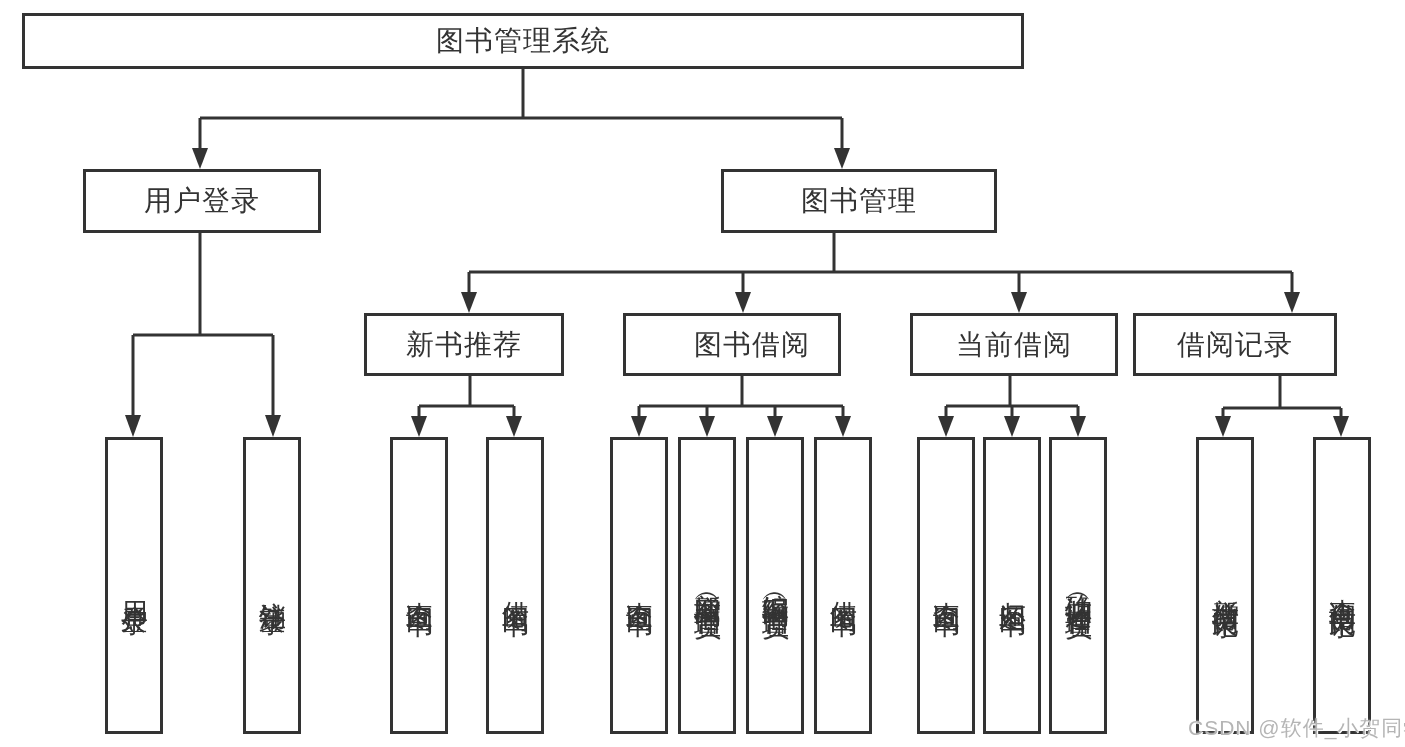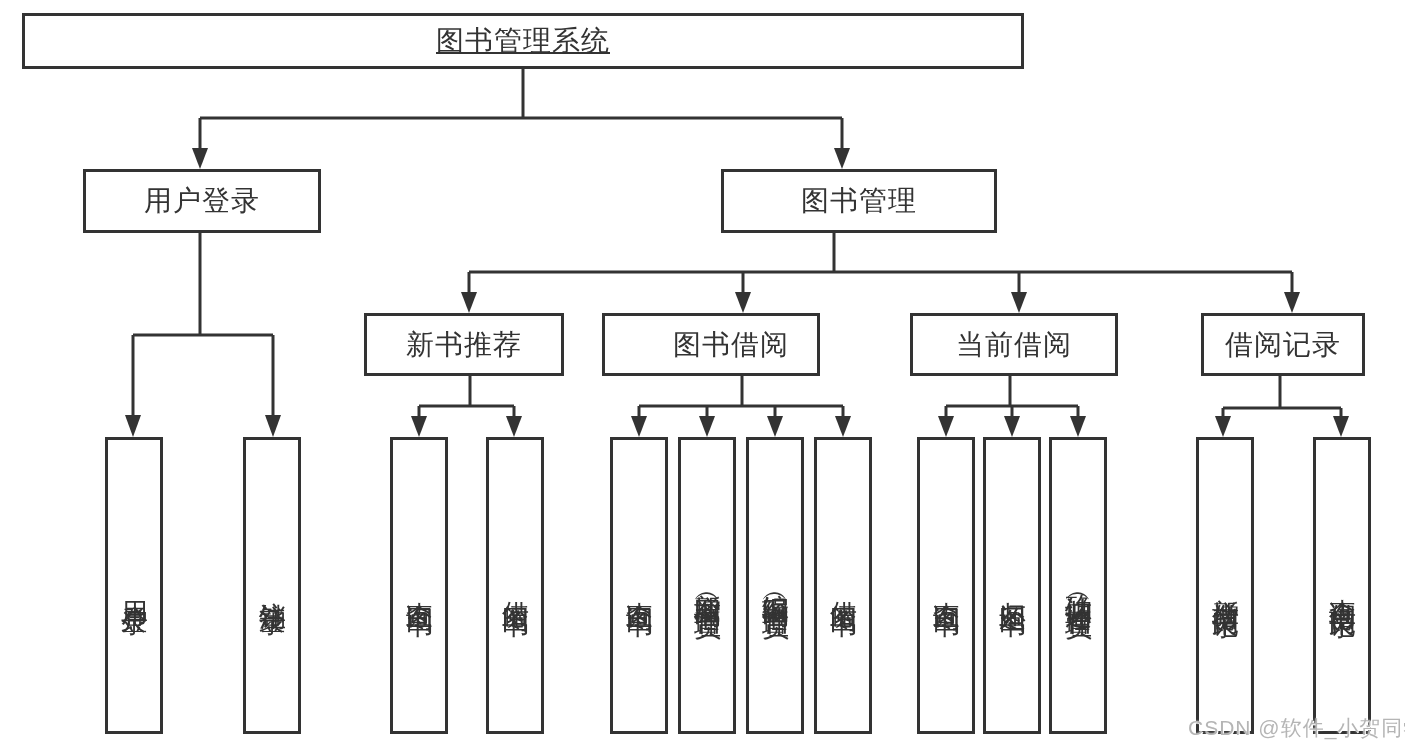--- a/index.html
+++ b/index.html
@@ -45,28 +45,28 @@
   }
   .vlabel {
     writing-mode: vertical-rl;
     text-orientation: mixed;
     font-size: 27px;
     letter-spacing: 3px;
     line-height: 1;
     color: #333333;
     white-space: nowrap;
   }
-  .root-box   { left: 22px;  top: 13px;  width: 1002px; height: 56px; text-decoration: underline; }
+  .root-box   { left: 22px;  top: 13px;  width: 1002px; height: 56px; }
   .l2-0       { left: 83px;  top: 169px; width: 238px;  height: 64px; }
   .l2-1       { left: 721px; top: 169px; width: 276px;  height: 64px; }
   .l3         { top: 313px; height: 63px; }
   .l3-0 { left: 364px;  width: 200px; }
-  .l3-1 { left: 602px;  width: 218px; padding-left: 40px; }
+  .l3-1 { left: 623px;  width: 218px; padding-left: 40px; }
   .l3-2 { left: 910px;  width: 208px; }
-  .l3-3 { left: 1201px; width: 164px; }
+  .l3-3 { left: 1133px; width: 204px; }
   .leaf-0  { left: 105px; }
   .leaf-1  { left: 243px; }
   .leaf-2  { left: 390px; }
   .leaf-3  { left: 486px; }
   .leaf-4  { left: 610px; }
   .leaf-5  { left: 678px; }
   .leaf-6  { left: 746px; }
   .leaf-7  { left: 814px; }
   .leaf-8  { left: 917px; }
   .leaf-9  { left: 983px; }

